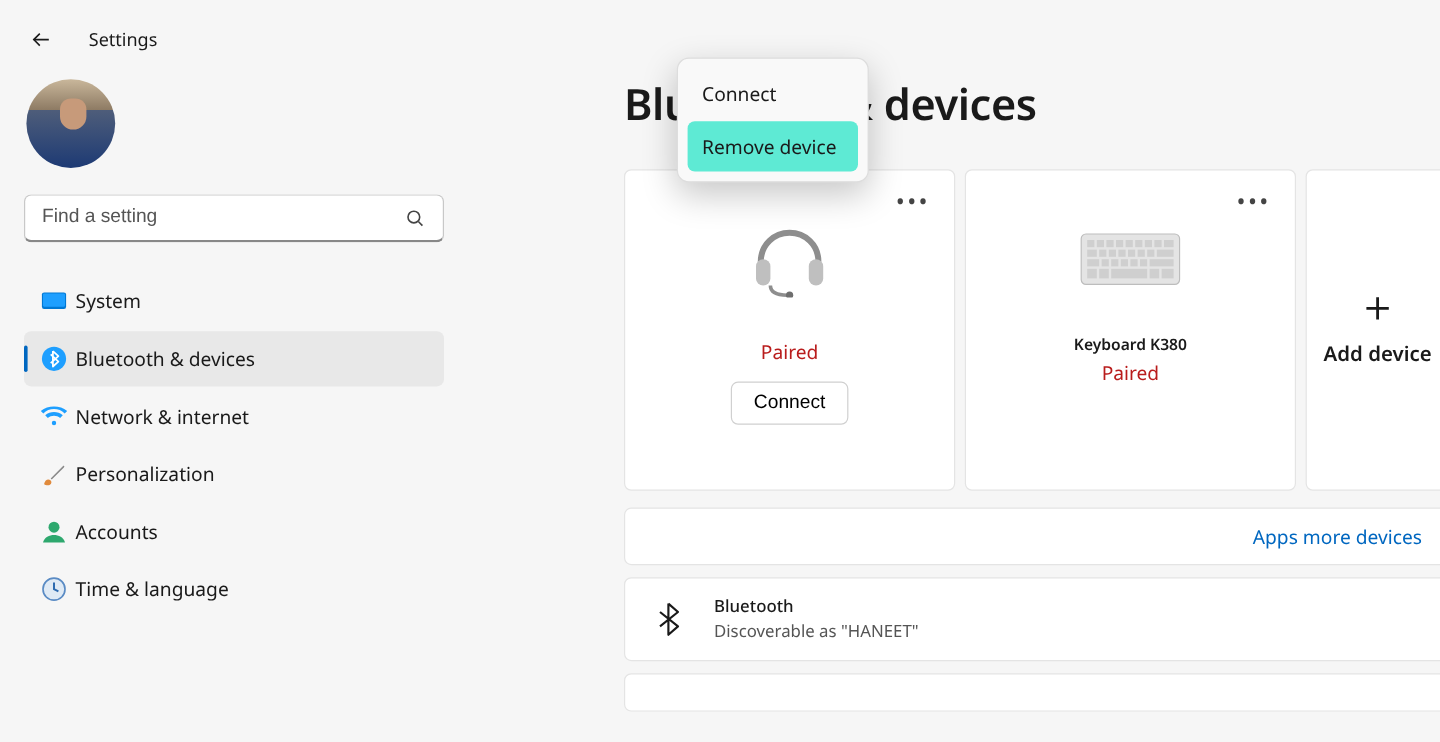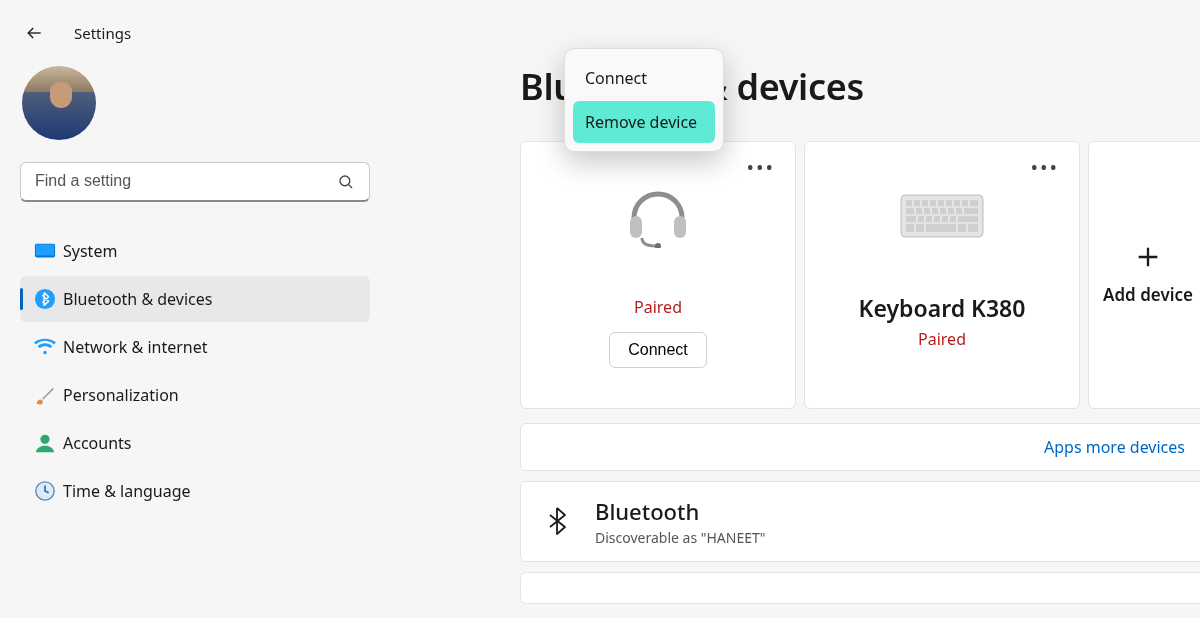--- a/index.html
+++ b/index.html
@@ -34,31 +34,31 @@
   .nav-icon { width:22px; height:22px; display:flex; align-items:center; justify-content:center; }
 
   
   .content { flex: 1; padding: 10px 0 0 130px; position: relative; }
   .page-title { font-size: 36px; font-weight: 600; letter-spacing: -0.3px; margin: 4px 0 30px 0; }
 
   .cards { display:flex; gap: 8px; }
   .card { width: 276px; height: 268px; background: #fff; border: 1px solid #e4e4e4; border-radius: 6px; display:flex; flex-direction:column; align-items:center; padding: 14px 14px 18px 14px; position:relative; }
   .card .more { position:absolute; top:10px; right:14px; font-size:20px; letter-spacing: 2px; color:#444; cursor:pointer; padding: 2px 6px; }
   .device-icon { margin-top: 24px; height: 72px; display:flex; align-items:center; justify-content:center; }
-  .device-name { margin-top: 40px; font-size: 23px; font-weight: 600; text-align:center; }
+  .device-name { margin-top: 26px; font-size: 13px; font-weight: 600; text-align:center; }
   .device-status { margin-top: 4px; font-size: 16px; color:#b91c1c; }
   .connect-btn { margin-top: 14px; padding: 8px 18px; border:1px solid #d0d0d0; background:#fff; border-radius:6px; font-size:16px; cursor:pointer; }
 
   .add-card { width: 120px; background:#fff; border:1px solid #e4e4e4; border-radius:6px; display:flex; flex-direction:column; align-items:center; justify-content:center; gap: 12px; font-size:17px; font-weight:600; }
 
   .view-more-row { margin-top: 14px; background:#fff; border:1px solid #e4e4e4; border-radius:6px; height: 48px; display:flex; align-items:center; justify-content:flex-end; padding: 0 22px; }
   .view-more-link { color:#0067c0; font-size:16px; cursor:pointer; }
 
   .setting-row { margin-top: 10px; background:#fff; border:1px solid #e4e4e4; border-radius:6px; padding: 14px 22px; display:flex; align-items:center; gap: 24px; }
-  .setting-row .title2 { font-size: 22px; font-weight: 500; }
+  .setting-row .title2 { font-size: 14px; font-weight: 500; }
   .setting-row .sub { font-size: 14px; color:#555; margin-top:2px; }
   .bt-glyph { width: 28px; height: 28px; display:flex; align-items:center; justify-content:center; }
 
   
   .context-menu { position:absolute; top: 0px; left: 174px; width: 160px; background:#f9f9f9; border:1px solid #ddd; border-radius:10px; box-shadow: 0 10px 28px rgba(0,0,0,0.22); padding: 8px; display:flex; flex-direction:column; gap:2px; z-index: 50; }
   .menu-item { padding: 10px 12px; font-size: 16px; border-radius:6px; cursor:pointer; }
   .menu-item.hover { background: #5eead4; }
 
   
   svg { display:block; }

